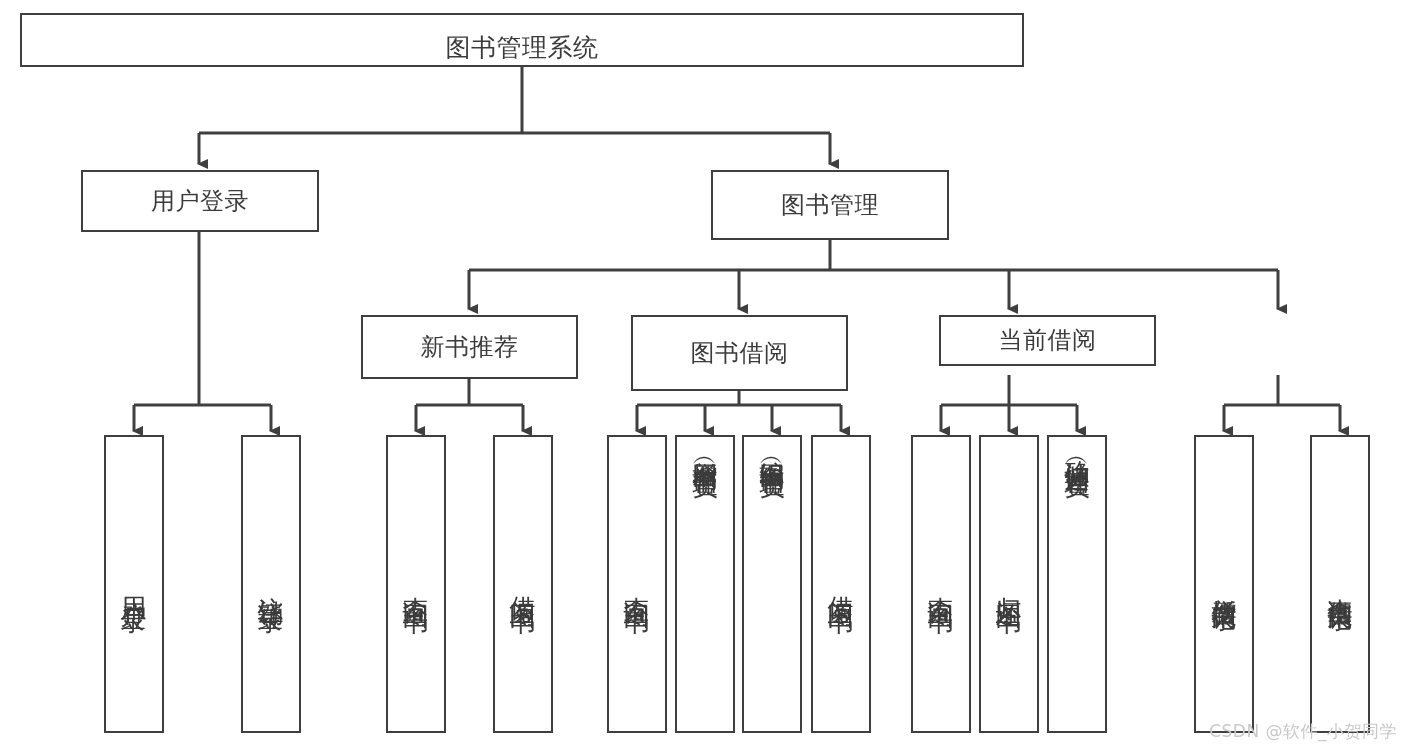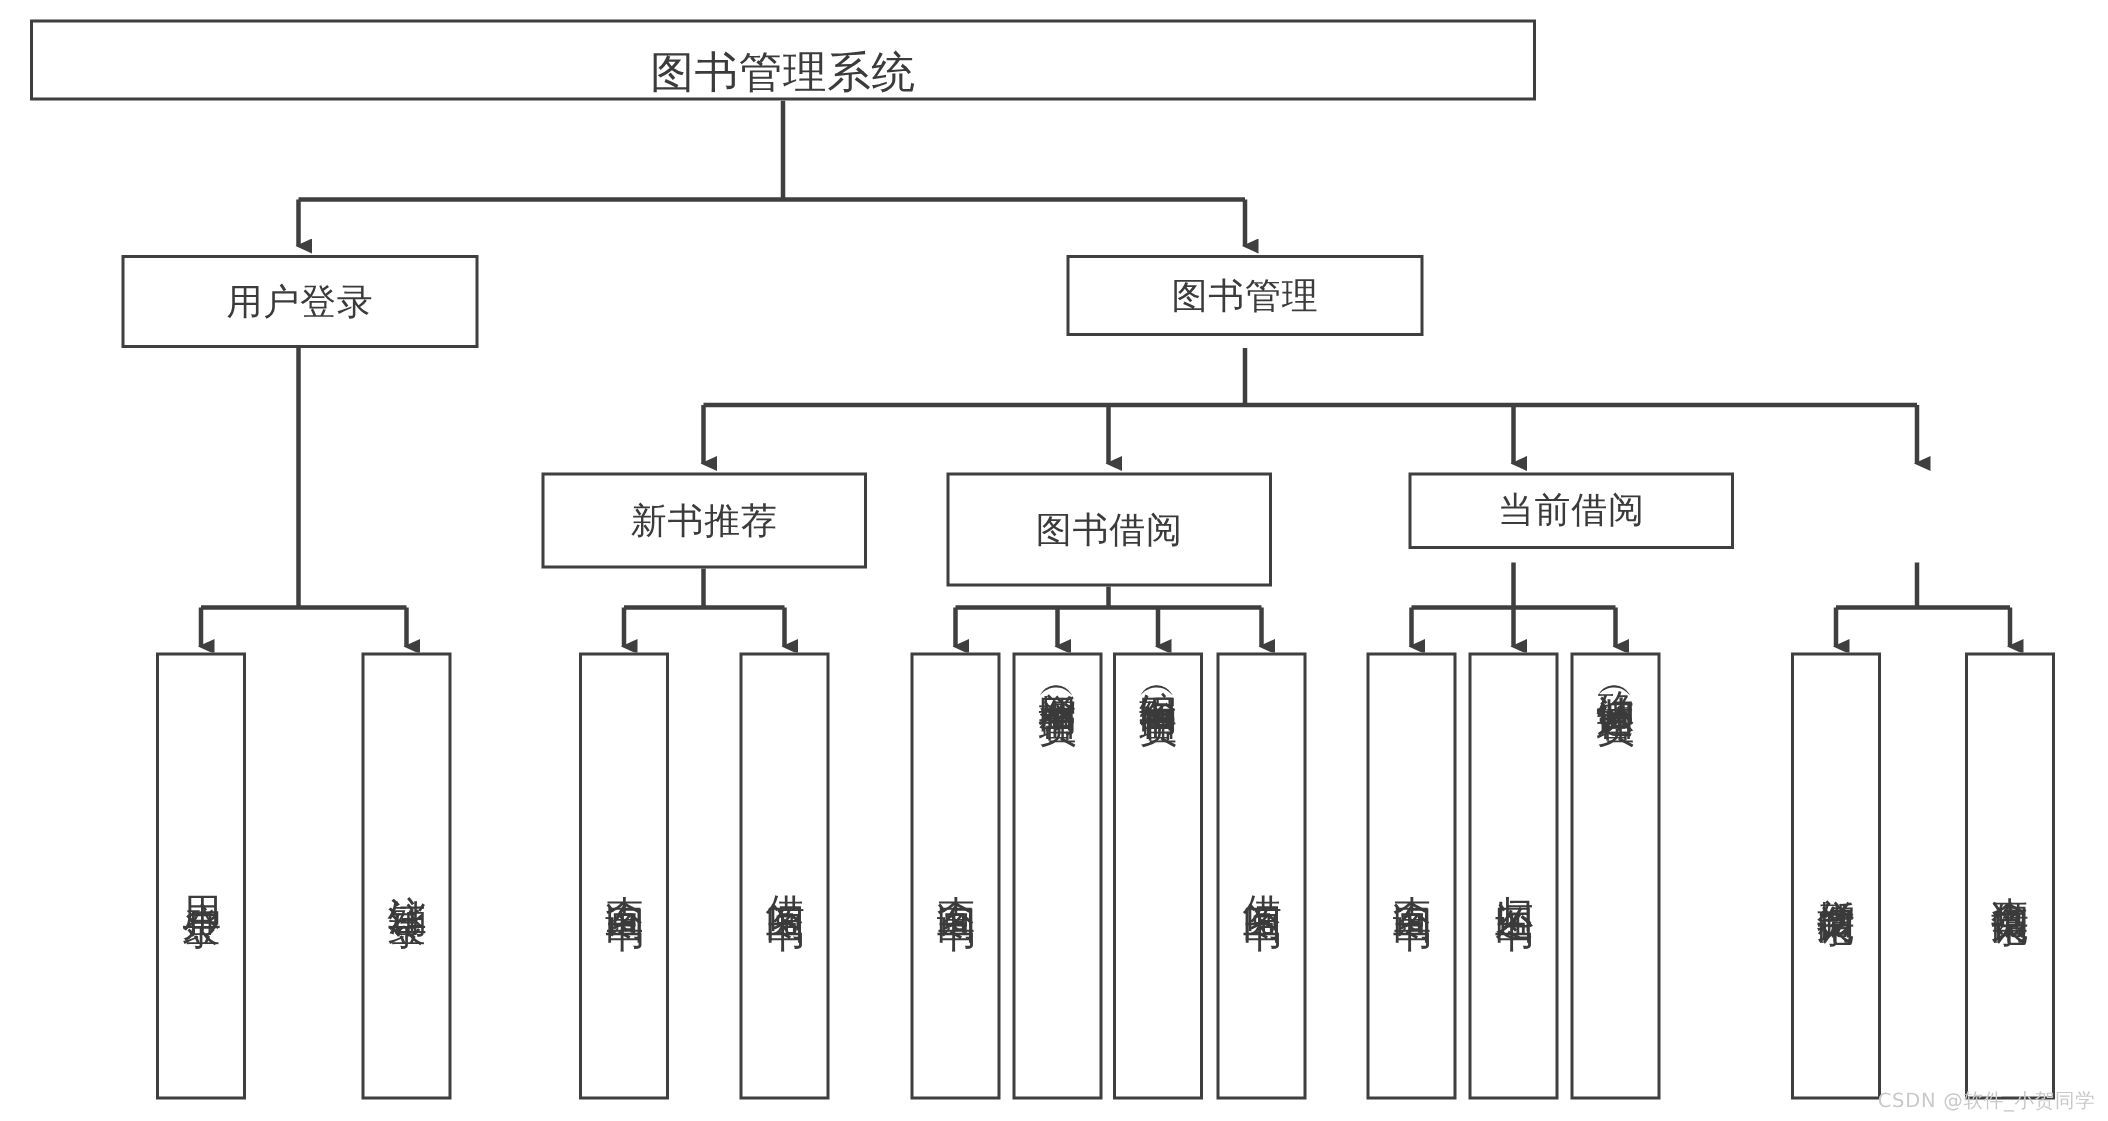--- a/index.html
+++ b/index.html
@@ -35,21 +35,21 @@
   .node .label{
     display:block;
     line-height:1.12;
     letter-spacing:0.5px;
     white-space:nowrap;
   }
   
   .node.h .label{
     font-size:24px;
   }
-  .node.root .label{ font-size:29px;margin-top:16px; }
+  .node.root .label{ font-size:25px;margin-top:16px; }
 
   
   .node.v{
     align-items:center;
     justify-content:center;
     padding:4px 0;
   }
   .node.v .label{
     writing-mode:vertical-rl;
     text-orientation:upright;
@@ -64,21 +64,21 @@
   }
   .node.v.tall .label{
     font-size:25px;
     letter-spacing:2px;
   }
 
   #watermark{
     position:absolute;
     right:8px;
     bottom:4px;
-    font-size:13px;
+    font-size:17px;
     color:#c9c9c9;
     letter-spacing:0.5px;
     white-space:nowrap;
     font-family:"DejaVu Sans","Liberation Sans",sans-serif;
   }
 </style>
 </head>
 <body>
 
 <div id="canvas">
@@ -135,21 +135,21 @@
     </g>
   </svg>
 
   <div class="node h root" style="left:20px; top:13px; width:1004px; height:54px;">
     <span class="label">图书管理系统</span>
   </div>
 
   <div class="node h" style="left:81px; top:170px; width:238px; height:62px;">
     <span class="label">用户登录</span>
   </div>
-  <div class="node h" style="left:711px; top:170px; width:238px; height:54px;">
+  <div class="node h" style="left:711px; top:170px; width:238px; height:70px;font-family:Liberation Serif, serif;">
     <span class="label">图书管理</span>
   </div>
 
   <div class="node h" style="left:361px; top:315px; width:217px; height:64px;">
     <span class="label">新书推荐</span>
   </div>
   <div class="node h" style="left:631px; top:315px; width:217px; height:76px;">
     <span class="label">图书借阅</span>
   </div>
   <div class="node h" style="left:901px; top:315px; width:217px; height:51px;margin-left:38px;">

